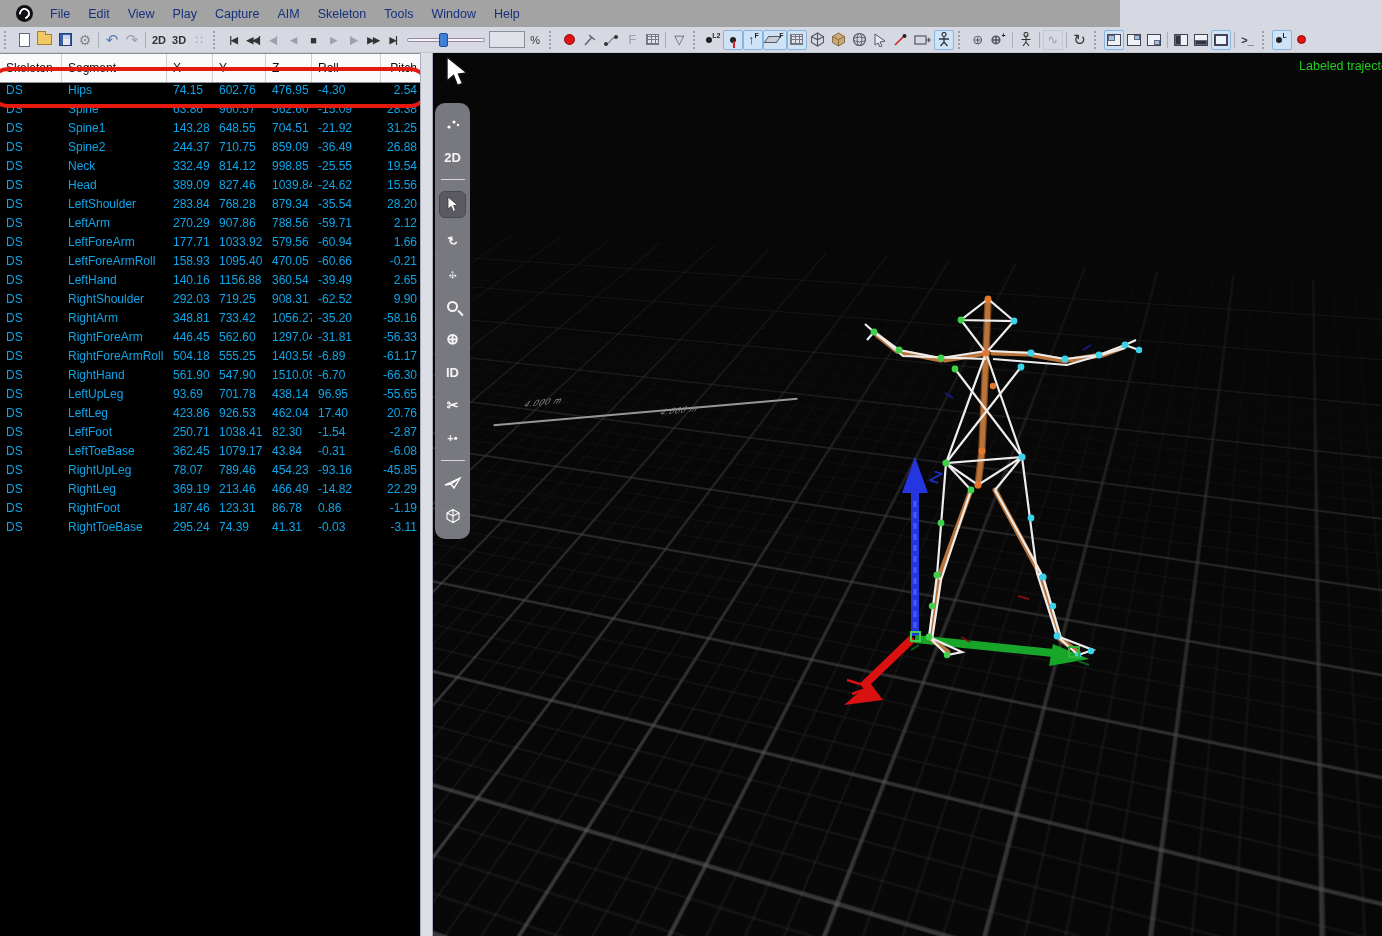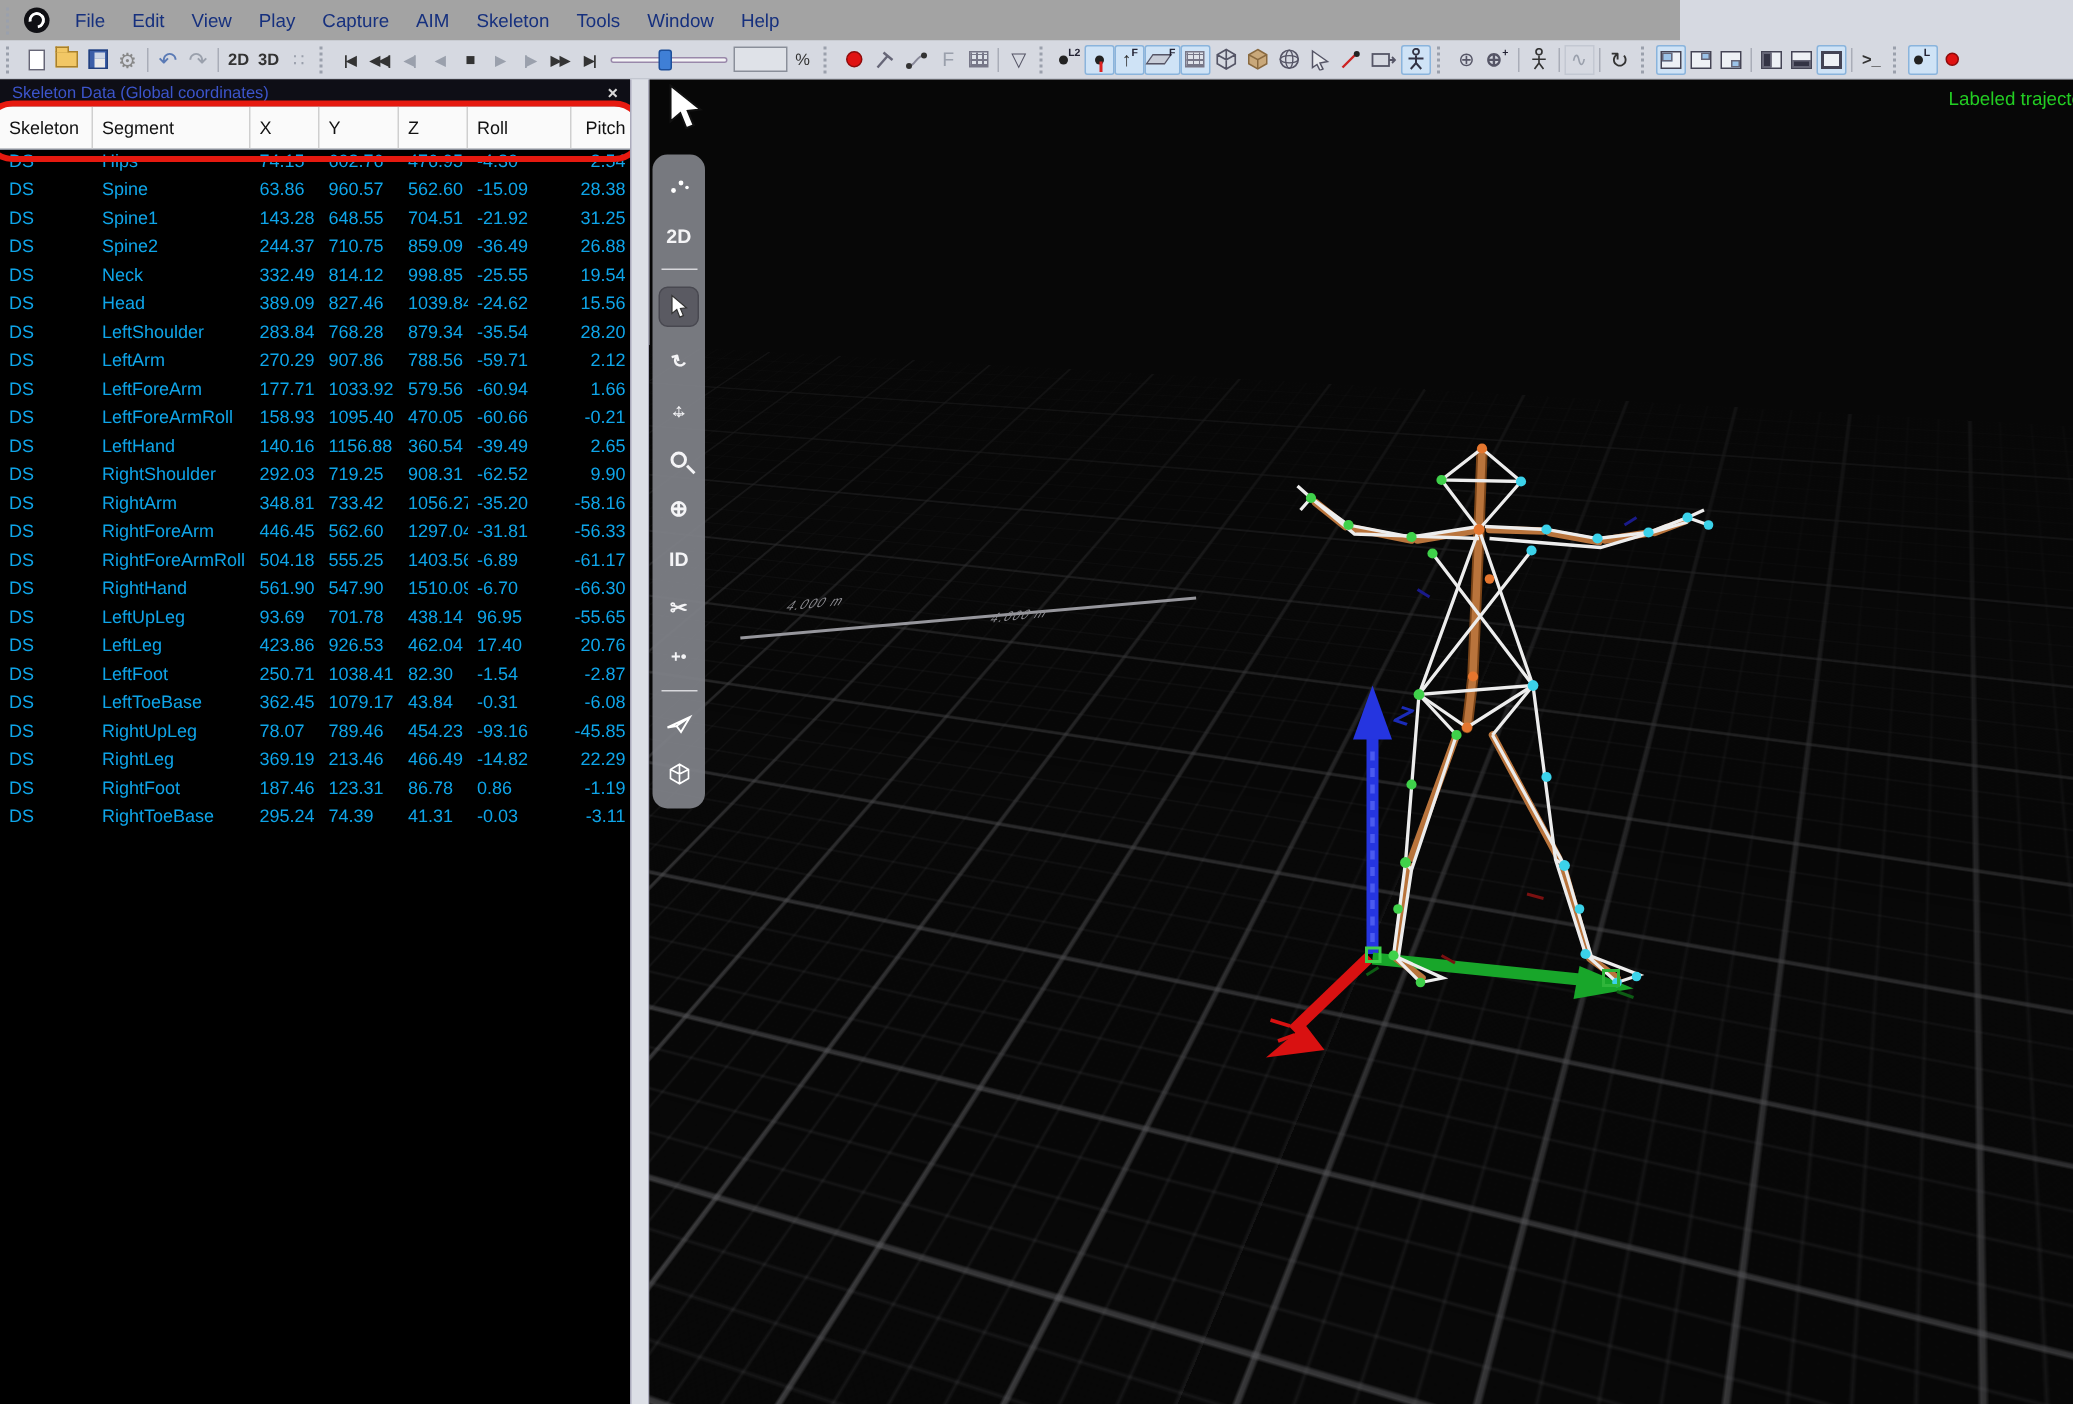--- a/index.html
+++ b/index.html
@@ -347,24 +347,20 @@
   <span class="tb act ic-marker">
       <span class="dot"></span>
       <sup>L</sup>
     </span>
   <span class="tb">
       <span class="ic-rec edge"></span>
     </span>
 </div>
 
 <div class="panel">
-  <div class="panel-title">
-    <span class="t">Skeleton Data (Global coordinates)</span>
-    <span class="close">×</span>
-  </div>
   <div class="thead">
     <span class="c0">Skeleton</span>
     <span class="c1">Segment</span>
     <span class="c2">X</span>
     <span class="c3">Y</span>
     <span class="c4">Z</span>
     <span class="c5">Roll</span>
     <span class="c6">Pitch</span>
   </div>
   <div class="tbody">

